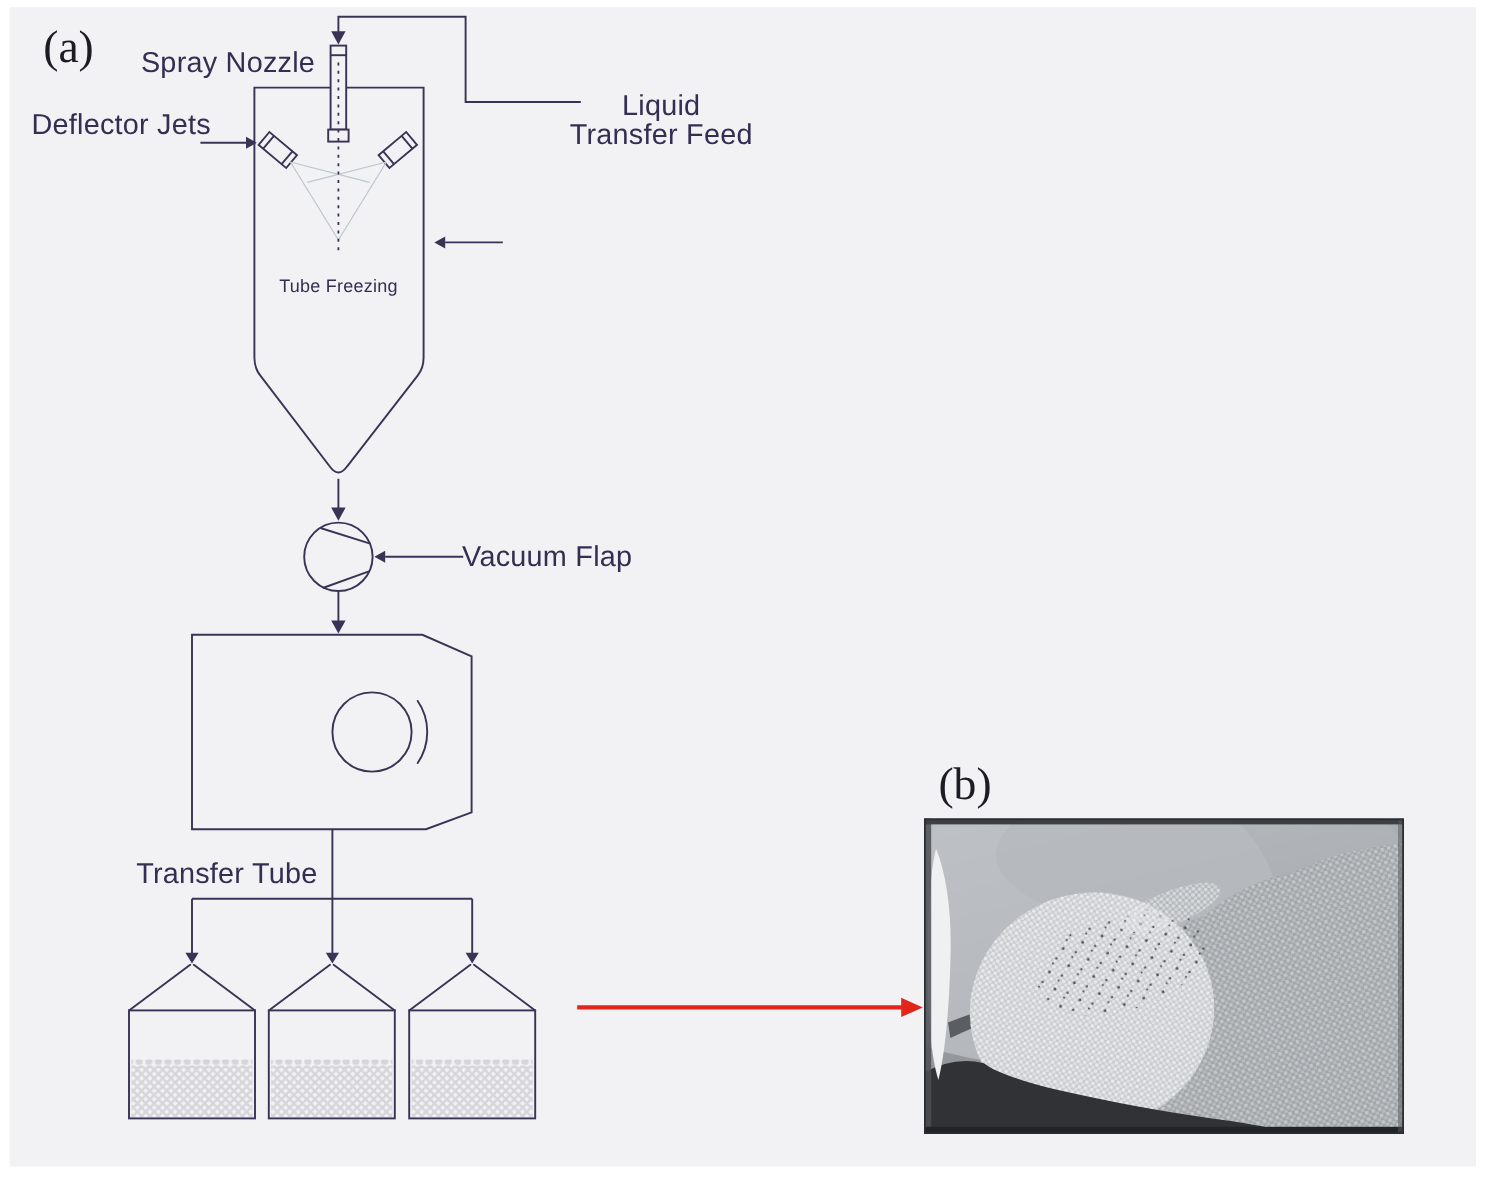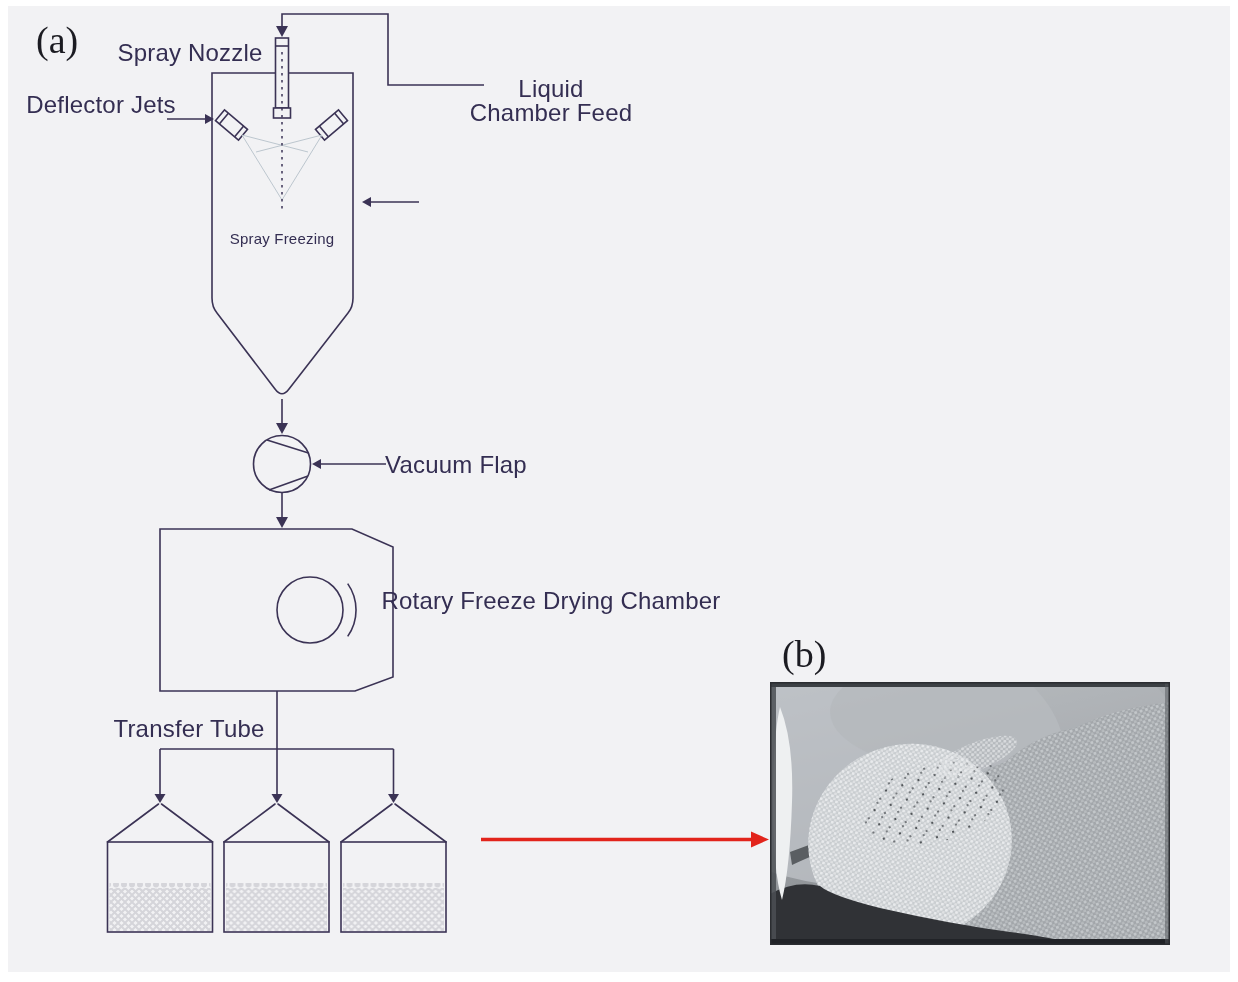--- a/index.html
+++ b/index.html
@@ -155,29 +155,28 @@
       <rect x="0.75" y="0.75" width="398.5" height="261.5" fill="none" stroke="#2b2d31" stroke-width="1.5"></rect>
     </g>
   </svg>
 
   <div class="ptag" style="left:36px;top:18px;">(a)</div>
 
   <div class="lbl ctr" style="left:190px;top:42px;">Spray Nozzle</div>
 
   <div class="lbl ctr multi" style="left:551px;top:61px;margin-top:16px;">
     <div>Liquid</div>
-    <div>Chamber Feed</div>
+    <div>Transfer Feed</div>
   </div>
 
   <div class="lbl ctr" style="left:101px;top:94px;">Deflector Jets</div>
 
 
-  <div class="lbl ctr small" style="left:282px;top:230px;">Spray Freezing</div>
+  <div class="lbl ctr small" style="left:282px;top:230px;">Tube Freezing</div>
 
   <div class="lbl ctr" style="left:456px;top:454px;">Vacuum Flap</div>
 
-  <div class="lbl ctr" style="left:551px;top:590px;">Rotary Freeze Drying Chamber</div>
 
   <div class="lbl ctr" style="left:189px;top:718px;">Transfer Tube</div>
 
 
   <div class="ptag" style="left:782px;top:632px;">(b)</div>
 </div>
 
 </body></html>

